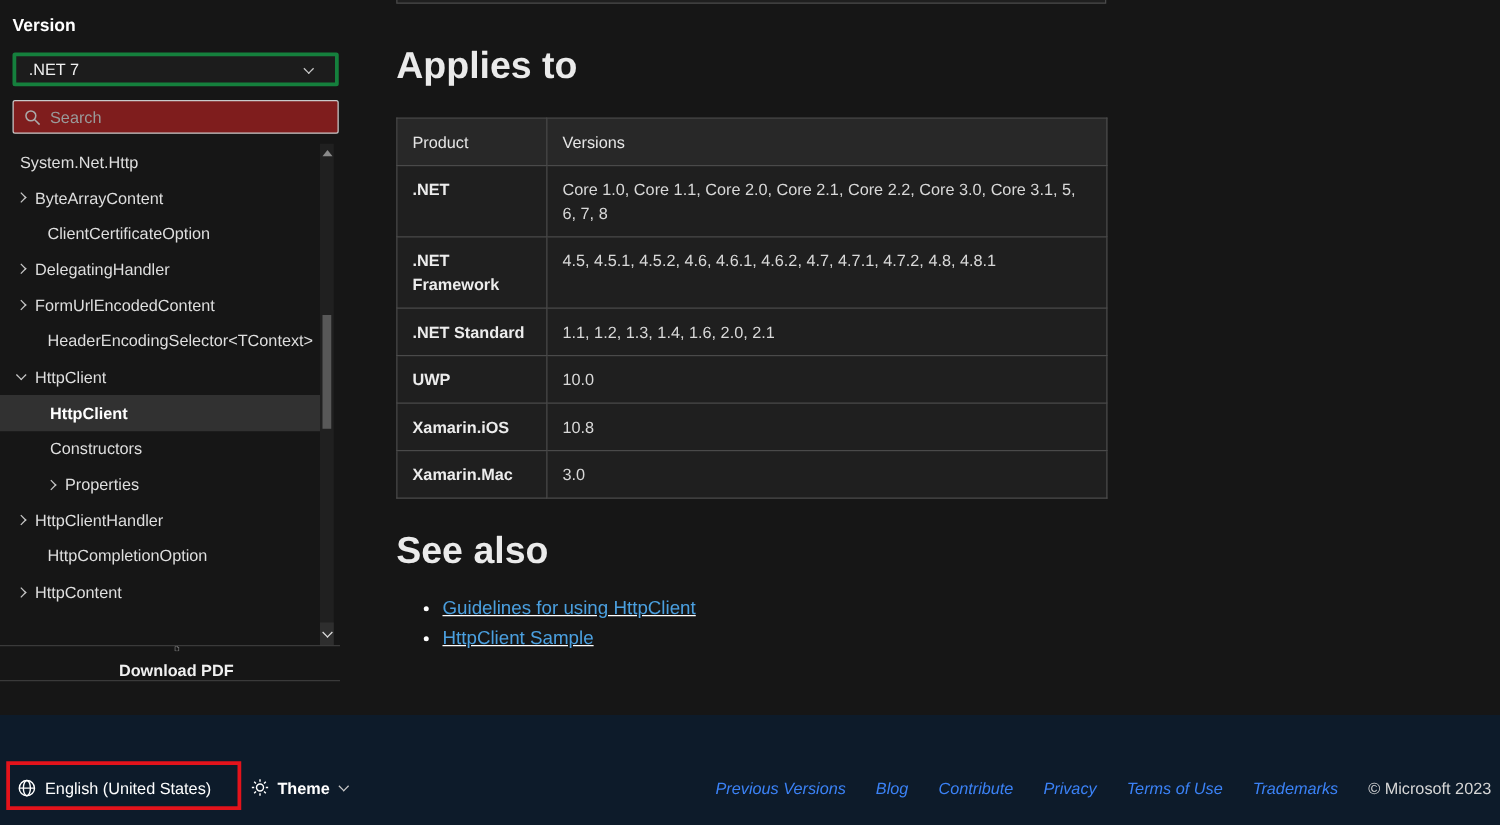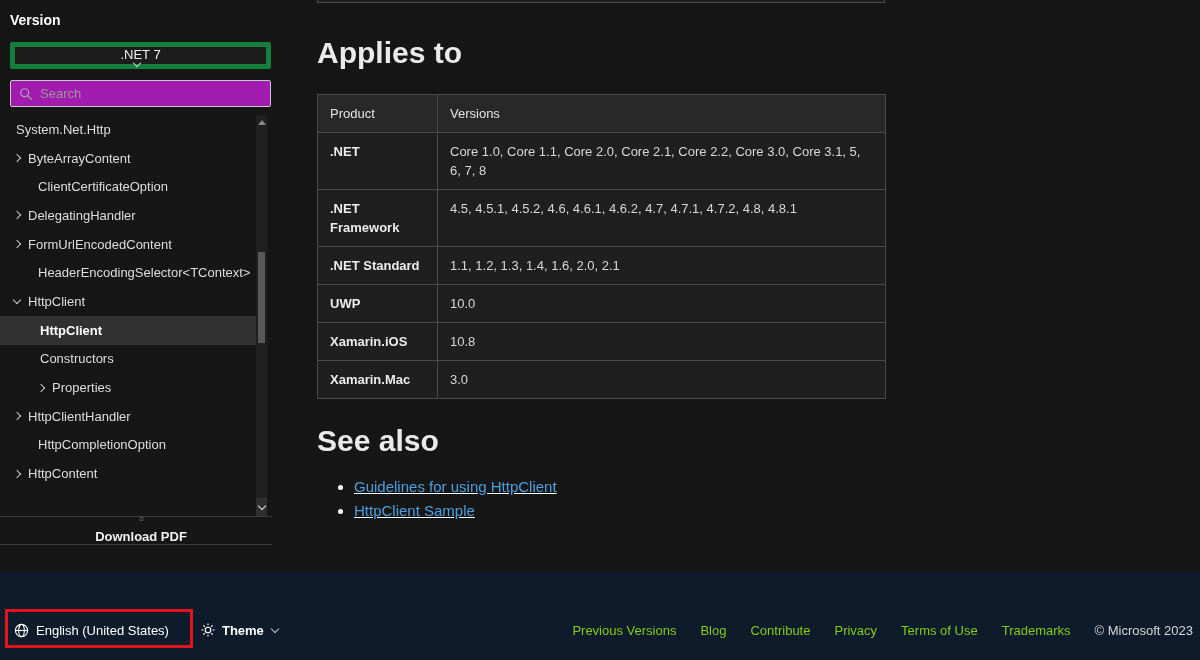--- a/index.html
+++ b/index.html
@@ -9,27 +9,27 @@
     overflow: hidden;
     background: #161616;
     font-family: "Liberation Sans", "DejaVu Sans", sans-serif;
     color: #e6e6e6;
   }
   
   .sidebar { position:absolute; left:0; top:0; width:280px; height:560px; }
   .version-label { position:absolute; left:10px; top:12px; font-size:14px; font-weight:bold; color:#fff; }
   .dropdown {
     position:absolute; left:10px; top:42px; width:261px; height:27px;
-    border:5px solid #15803d; border-radius:2px; background:#1c1c1c;
+    border:3px solid #15803d; border-radius:2px; background:#1c1c1c;
     display:flex; align-items:center; justify-content:space-between;
-    padding:0 10px; font-size:13px; color:#f0f0f0; cursor:pointer;flex-direction:column;
+    padding:0 10px; font-size:13px; color:#f0f0f0; cursor:pointer;
   }
   .searchbox {
     position:absolute; left:10px; top:80px; width:261px; height:27px;
-    border:1px solid #c9c9c9; border-radius:2px; background:#a21caf;
+    border:1px solid #c9c9c9; border-radius:2px; background:#7f1d1d;
     display:flex; align-items:center; gap:7px; padding:0 8px;
   }
   .searchbox input {
     flex:1; background:transparent; border:none; outline:none;
     color:#e0e0e0; font-size:13px; font-family:inherit;
   }
   .searchbox input::placeholder { color:#9a9a9a; }
   .tree { position:absolute; left:0; top:115px; width:256px; height:401px; overflow:hidden; }
   .ti { display:flex; align-items:center; height:28.7px; font-size:13px; color:#dedede; cursor:pointer; }
   .ti .lbl { white-space:nowrap; }
@@ -87,21 +87,21 @@
     border:3px solid #e3131b; pointer-events:none; }
   .lang { display:flex; align-items:center; gap:7px; margin-left:14px;
     background:none; border:none; color:#fff; font-size:13px; font-weight:normal;
     font-family:inherit; cursor:pointer; }
   .theme { display:flex; align-items:center; gap:7px; margin-left:32px;
     background:none; border:none; color:#fff; font-size:13px; font-weight:bold;
     font-family:inherit; cursor:pointer; }
   .theme .chev { width:auto; margin-left:1px; }
   .f-links { margin-left:auto; margin-right:7px; display:flex; gap:24px; align-items:center;
     font-size:13px; color:#d6d6d6; }
-  .f-links a { color:#84cc16; text-decoration:none; cursor:pointer; white-space:nowrap; }
+  .f-links a { color:#3b82f6; text-decoration:none; cursor:pointer; white-space:nowrap;font-style:italic; }
   .f-links span { white-space:nowrap; }
 </style>
 </head>
 <body>
 
 <div class="sidebar">
   <div class="version-label">Version</div>
 
   <div class="dropdown">
     <span>.NET 7</span>

